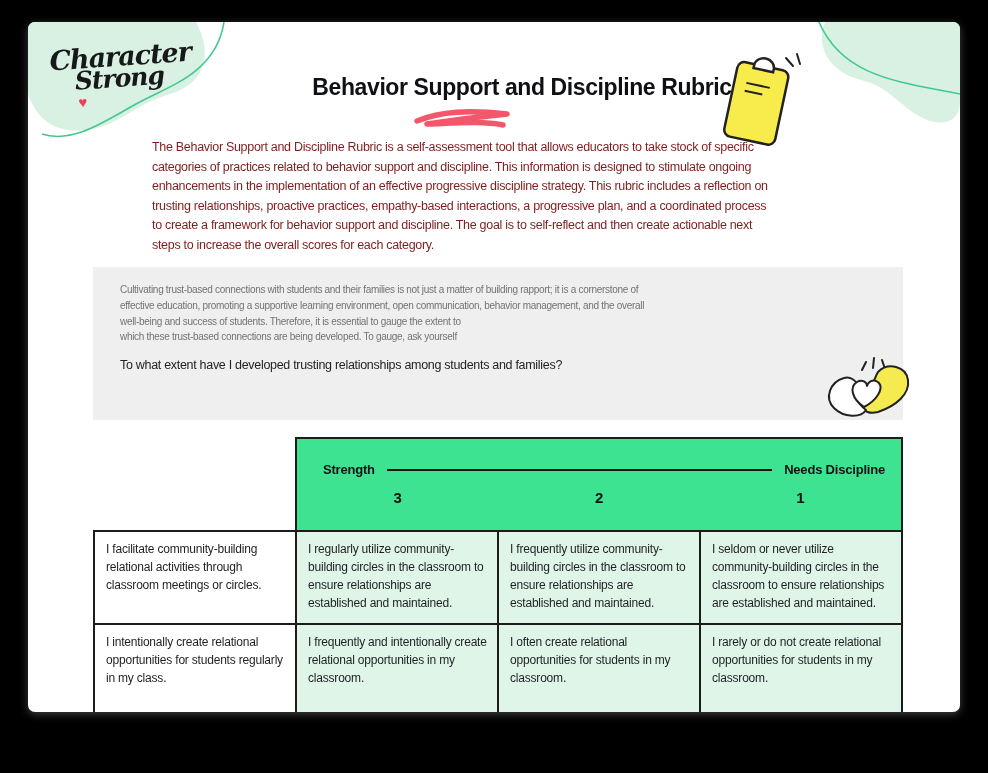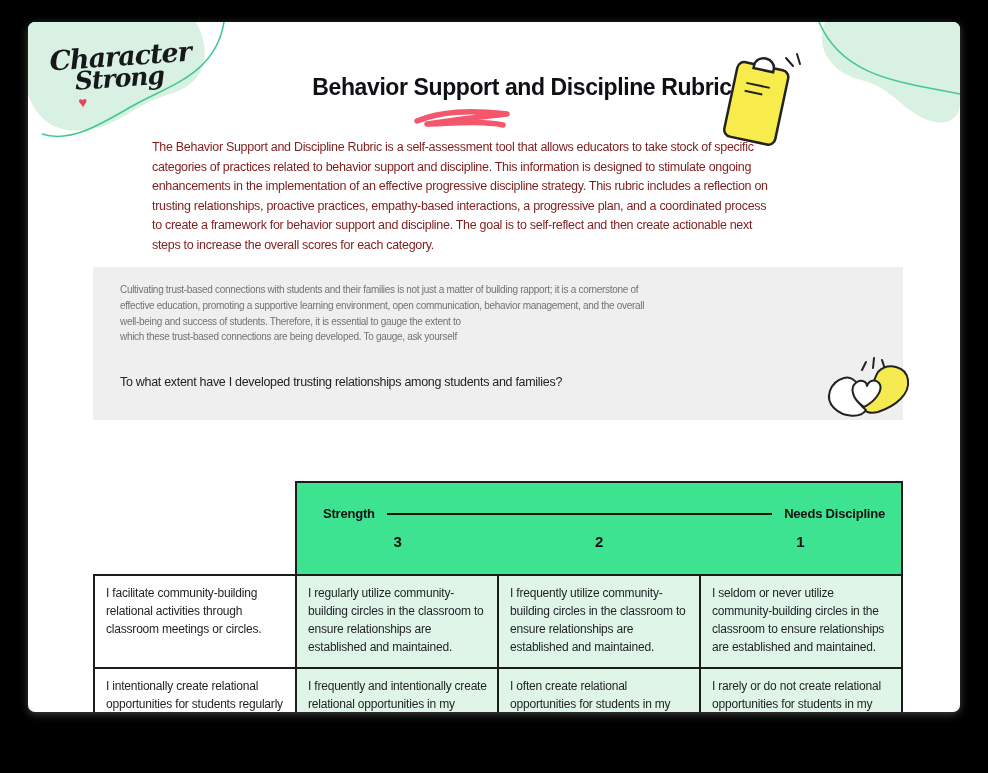--- a/index.html
+++ b/index.html
@@ -62,29 +62,29 @@
   .gray-inner { padding:15px 0 0 27px; }
   .section-heading {
     font-size:13.5px; font-weight:bold; color:#1b1c1f;
     margin-bottom:9px; letter-spacing:-0.2px;
   }
   .section-body {
     width:778px; font-size:10px; line-height:1.58; letter-spacing:-0.3px;
     color:#737373; white-space:pre-line;
   }
   .section-question {
-    margin-top:30px; width:700px;
+    margin-top:13px; width:700px;
     font-size:12.5px; letter-spacing:-0.3px; color:#222326;
   }
   .hands { position:absolute; left:723px; top:81px; }
 
   
   .rubric {
     position:absolute; left:65px; top:415px; width:810px;
-    border-collapse:collapse; table-layout:fixed;margin-top:44px;
+    border-collapse:collapse; table-layout:fixed;
   }
   .rubric td {
     border:2px solid #1c1c1c;
     vertical-align:top;
     font-size:12px; line-height:1.5; letter-spacing:-0.2px;
     color:#1f2023;
     padding:8px 10px 8px 11px;
     height:93px;
   }
   td.empty-corner { border:none; background:transparent; }

